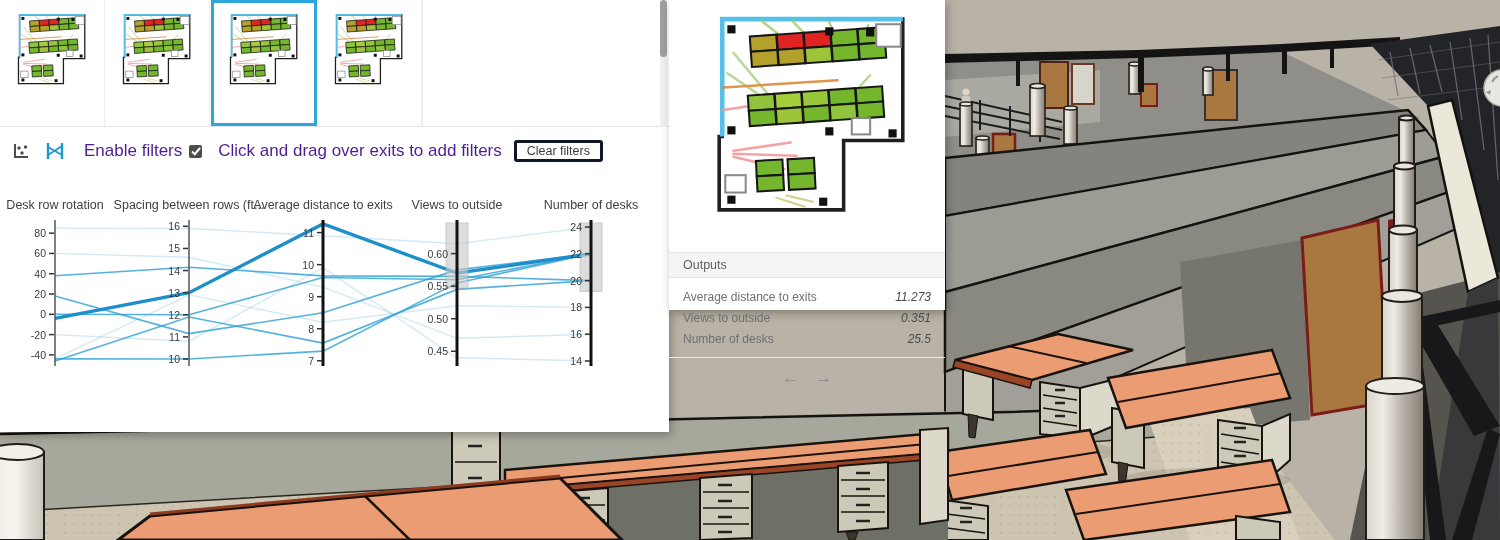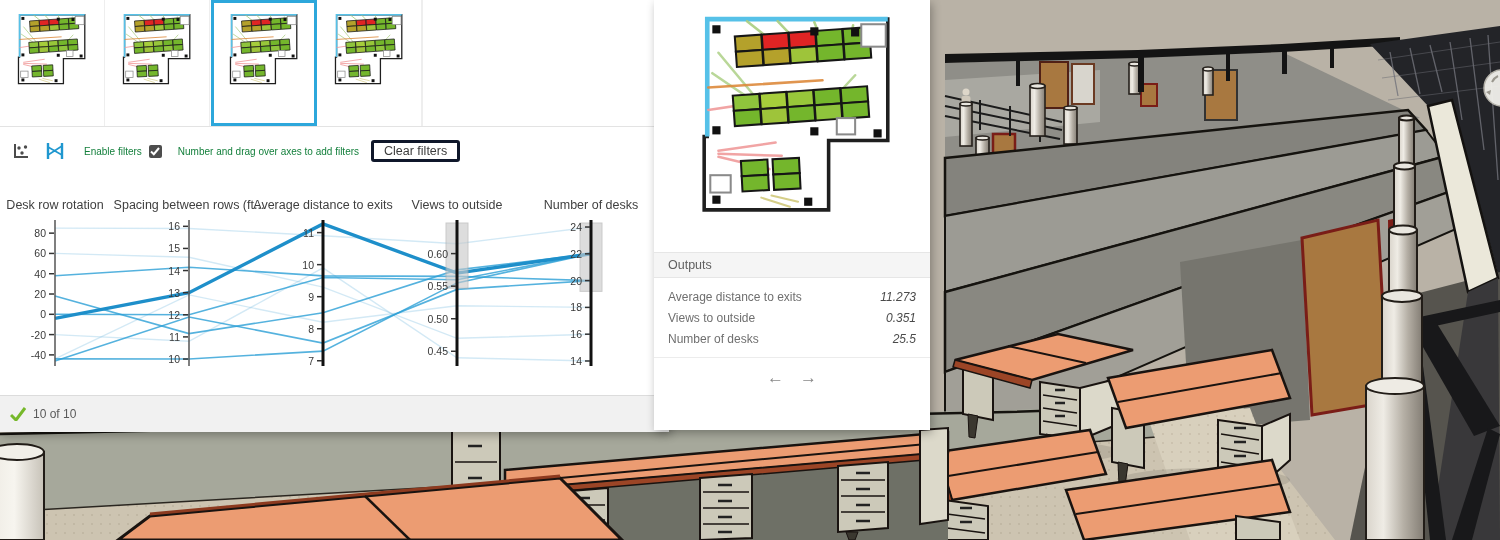--- a/index.html
+++ b/index.html
@@ -4,36 +4,36 @@
 <style>
   html,body{margin:0;padding:0;background:#b9b2a6;}
   .stage{position:relative;width:1500px;height:540px;overflow:hidden;
          font-family:"Liberation Sans",sans-serif;}
   .stage *{box-sizing:border-box;}
   #scene-svg{position:absolute;left:0;top:0;}
 
   
   .panel{position:absolute;background:#fff;box-shadow:2px 3px 9px rgba(0,0,0,.30);}
   #left-panel{left:0;top:0;width:669px;height:432px;}
-  #right-panel{left:654px;top:0;width:276px;height:430px;}
+  #right-panel{left:669px;top:0;width:276px;height:310px;}
 
   
   .thumb-strip{position:absolute;left:0;top:0;right:0;height:127px;
                border-bottom:1px solid #e3e3e3;background:#fff;}
   .thumb-card{position:absolute;top:0;height:126px;width:105px;border-right:1px solid #eeeeee;
               display:flex;align-items:flex-start;justify-content:center;padding-top:12px;cursor:pointer;}
   .thumb-card.selected{border:3px solid #2da7db;padding-top:9px;}
   .thumb-divider{position:absolute;top:0;height:126px;width:1px;background:#eeeeee;left:422px;}
   .vscroll{position:absolute;right:2px;top:0;width:7px;height:127px;background:#f1f1f1;}
   .vscroll .thumbbar{position:absolute;top:0;left:0;width:7px;height:57px;background:#9f9f9f;border-radius:4px;}
 
   
   .pc-toolbar{position:absolute;left:0;top:136px;right:0;height:30px;display:flex;align-items:center;}
   .tb-icon{display:inline-flex;align-items:center;justify-content:center;width:22px;height:22px;cursor:pointer;}
-  .tb-label{font-size:10px;color:#15803d;}
+  .tb-label{font-size:17px;color:#4c1d95;}
   .tb-checkbox{width:13px;height:13px;background:#4d4d4d;border-radius:2px;display:inline-flex;
                align-items:center;justify-content:center;cursor:pointer;}
   .tb-btn{font-family:"Liberation Sans",sans-serif;font-size:12.5px;color:#3c3c3c;background:#fff;
           border:3px solid #0f172a;border-radius:3px;height:22px;padding:0 10px;cursor:pointer;}
 
   #pc-chart{position:absolute;left:0;top:193px;}
 
   .left-footer{position:absolute;left:0;bottom:0;right:0;height:37px;background:#f1f1f1;
                border-top:1px solid #dcdcdc;display:flex;align-items:center;padding-left:10px;}
   .left-footer .txt{font-size:12px;color:#5a5a5a;margin-left:7px;}
@@ -366,21 +366,21 @@
             <path d="M3,1 V17 M17,1 V17" stroke="#1f97cf" stroke-width="2.4" fill="none"></path>
       <path d="M3,5 L17,13 M3,13 L17,4" stroke="#1f97cf" stroke-width="1.6" fill="none"></path>
           </svg>
     </span>
     <span class="tb-label" style="margin-left:18px">Enable filters</span>
     <span class="tb-checkbox" style="margin-left:7px">
       <svg width="10" height="9" viewBox="0 0 10 9">
             <polyline points="1,4.5 3.8,7.2 9,1" stroke="#fff" stroke-width="2" fill="none"></polyline>
           </svg>
     </span>
-    <span class="tb-label" style="margin-left:16px">Number and drag over axes to add filters</span>
+    <span class="tb-label" style="margin-left:16px">Click and drag over exits to add filters</span>
     <button class="tb-btn" style="margin-left:12px">Clear filters</button>
   </div>
 
   <svg id="pc-chart" width="669" height="205" viewBox="0 0 669 205">
         <polyline points="55,35.1 189,35.5 323,42.8 457,50.8 591,34.0" fill="none" stroke="#8cc6e4" stroke-width="1.4" opacity="0.38"></polyline>
         <polyline points="55,60.4 189,64.3 323,94.1 457,145.3 591,141.2" fill="none" stroke="#8cc6e4" stroke-width="1.4" opacity="0.38"></polyline>
         <polyline points="55,141.6 189,148.3 323,74.9 457,164.8 591,168.0" fill="none" stroke="#8cc6e4" stroke-width="1.4" opacity="0.38"></polyline>
         <polyline points="55,165.9 189,101.9 323,129.3 457,112.7 591,114.4" fill="none" stroke="#8cc6e4" stroke-width="1.4" opacity="0.38"></polyline>
         <polyline points="55,121.3 189,121.8 323,84.5 457,86.7 591,60.8" fill="none" stroke="#2b9fd6" stroke-width="1.6" opacity="0.8"></polyline>
         <polyline points="55,82.8 189,74.2 323,82.9 457,83.4 591,87.6" fill="none" stroke="#2b9fd6" stroke-width="1.6" opacity="0.8"></polyline>
@@ -453,26 +453,20 @@
         <text x="582" y="91.60765550239235" text-anchor="end" font-size="10.5" fill="#3a3a3a">20</text>
         <line x1="585" y1="114.4019138755981" x2="590" y2="114.4019138755981" stroke="#333" stroke-width="1.5"></line>
         <text x="582" y="118.4019138755981" text-anchor="end" font-size="10.5" fill="#3a3a3a">18</text>
         <line x1="585" y1="141.19617224880383" x2="590" y2="141.19617224880383" stroke="#333" stroke-width="1.5"></line>
         <text x="582" y="145.19617224880383" text-anchor="end" font-size="10.5" fill="#3a3a3a">16</text>
         <line x1="585" y1="167.99043062200957" x2="590" y2="167.99043062200957" stroke="#333" stroke-width="1.5"></line>
         <text x="582" y="171.99043062200957" text-anchor="end" font-size="10.5" fill="#3a3a3a">14</text>
         <text x="591" y="16" text-anchor="middle" font-size="12.5" fill="#3f3f3f">Number of desks</text>
       </svg>
 
-  <div class="left-footer">
-    <svg width="16" height="14" viewBox="0 0 16 14">
-      <polyline points="1,8 6,13 15,1" stroke="#76b82a" stroke-width="3" fill="none"></polyline>
-        </svg>
-    <span class="txt">10 of 10</span>
-  </div>
 </div>
 
 <div id="right-panel" class="panel">
 
   <div class="preview-wrap">
     <svg width="194" height="204" viewBox="0 0 190 200">
           <use href="#floorplan"></use>
         </svg>
   </div>
 

